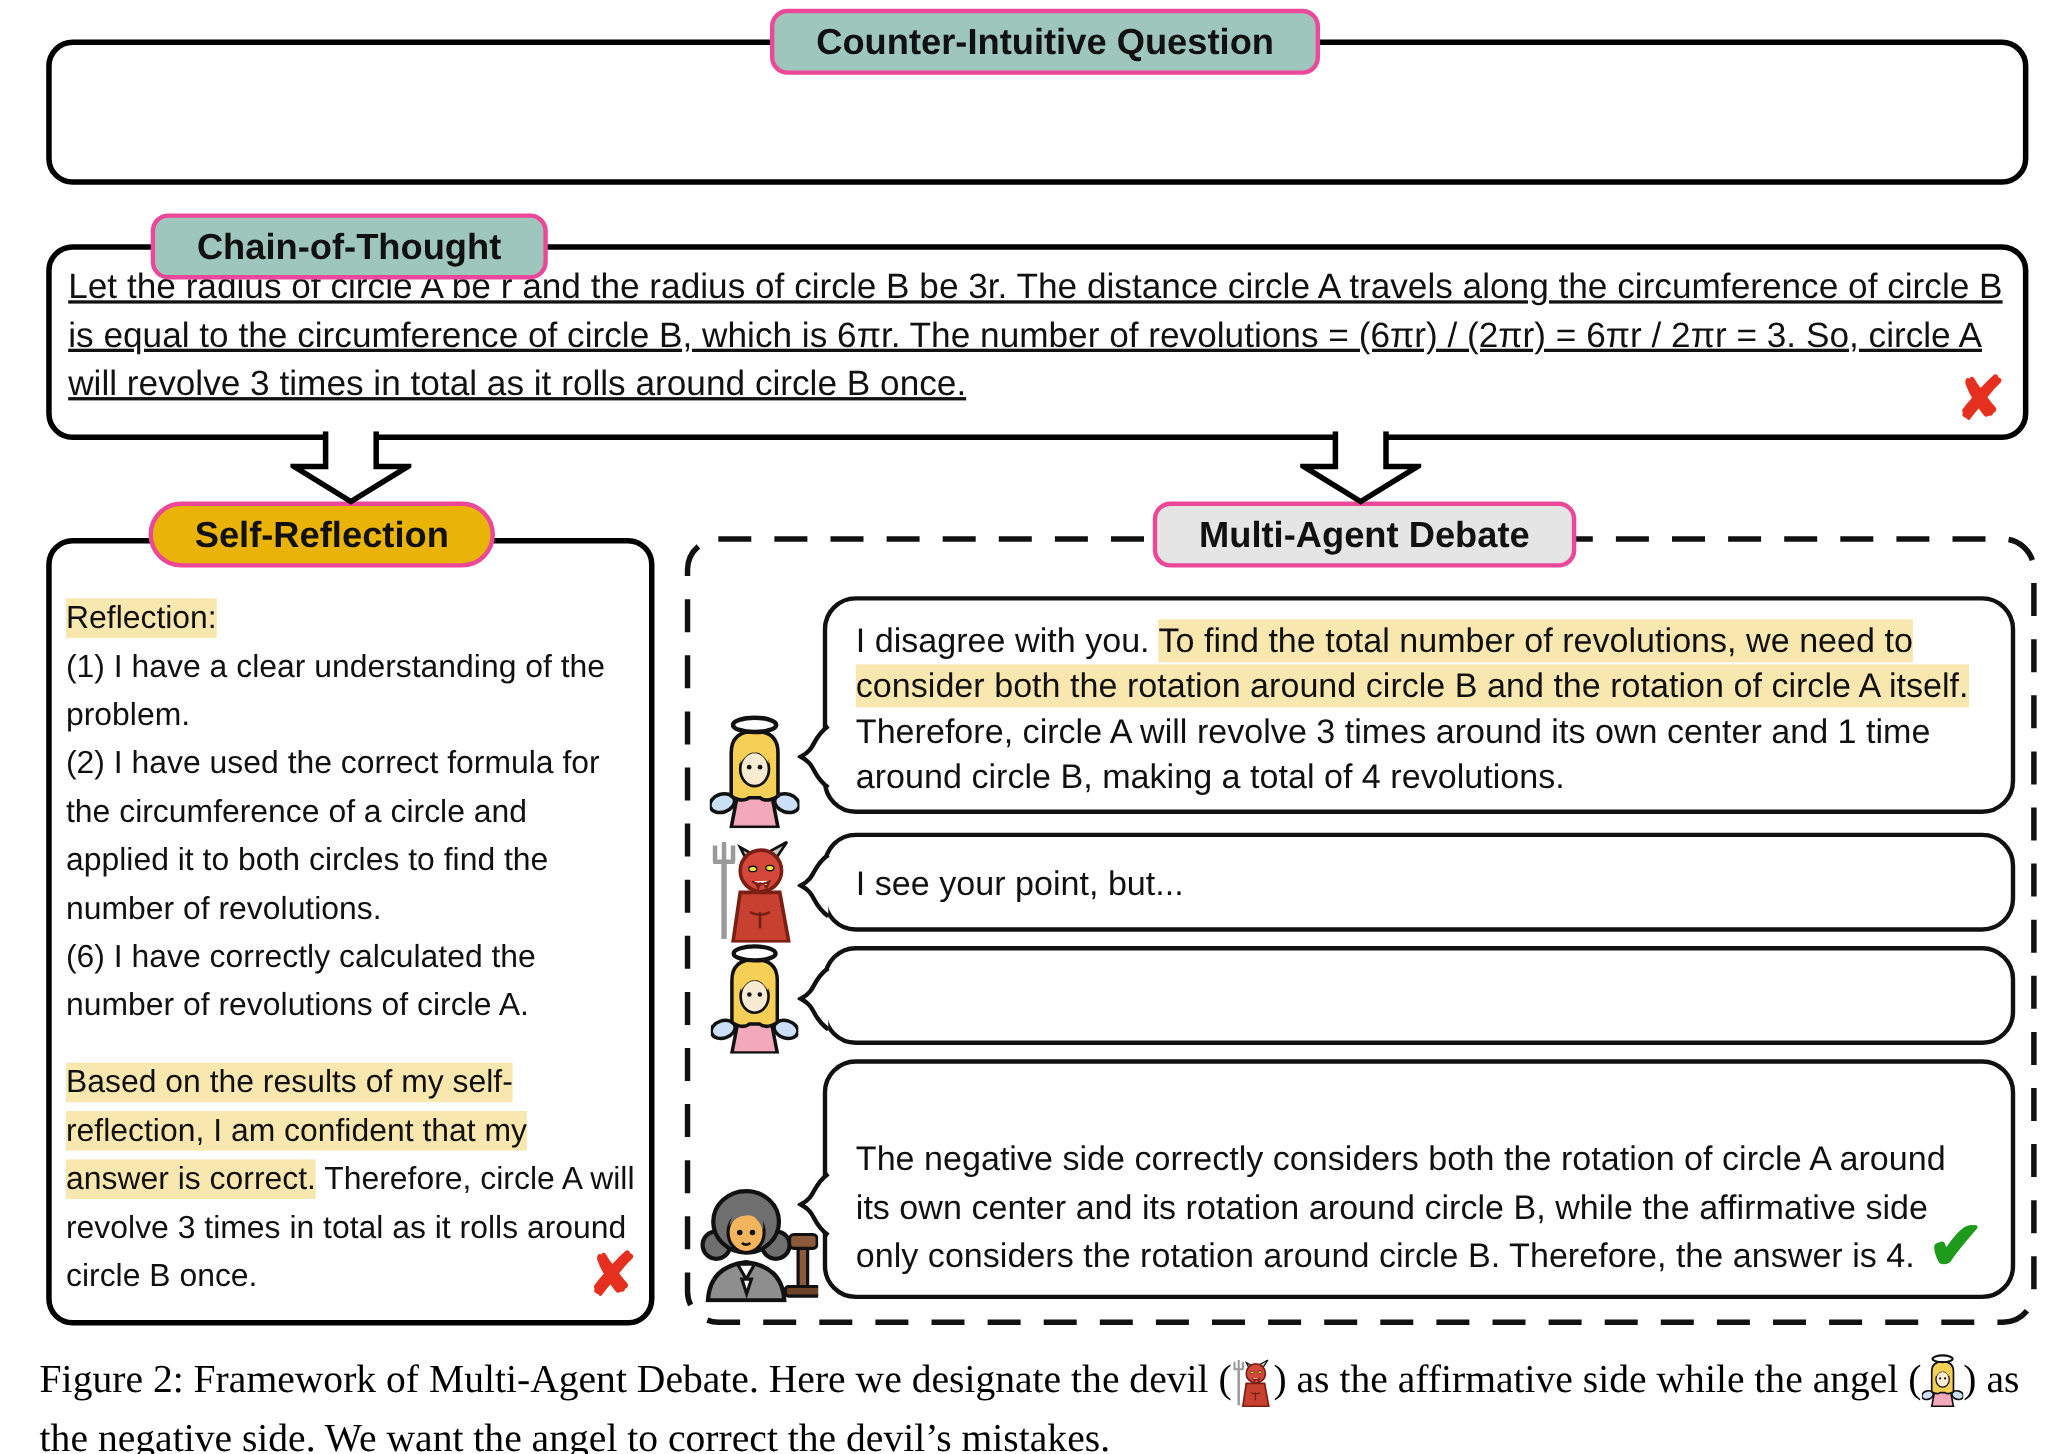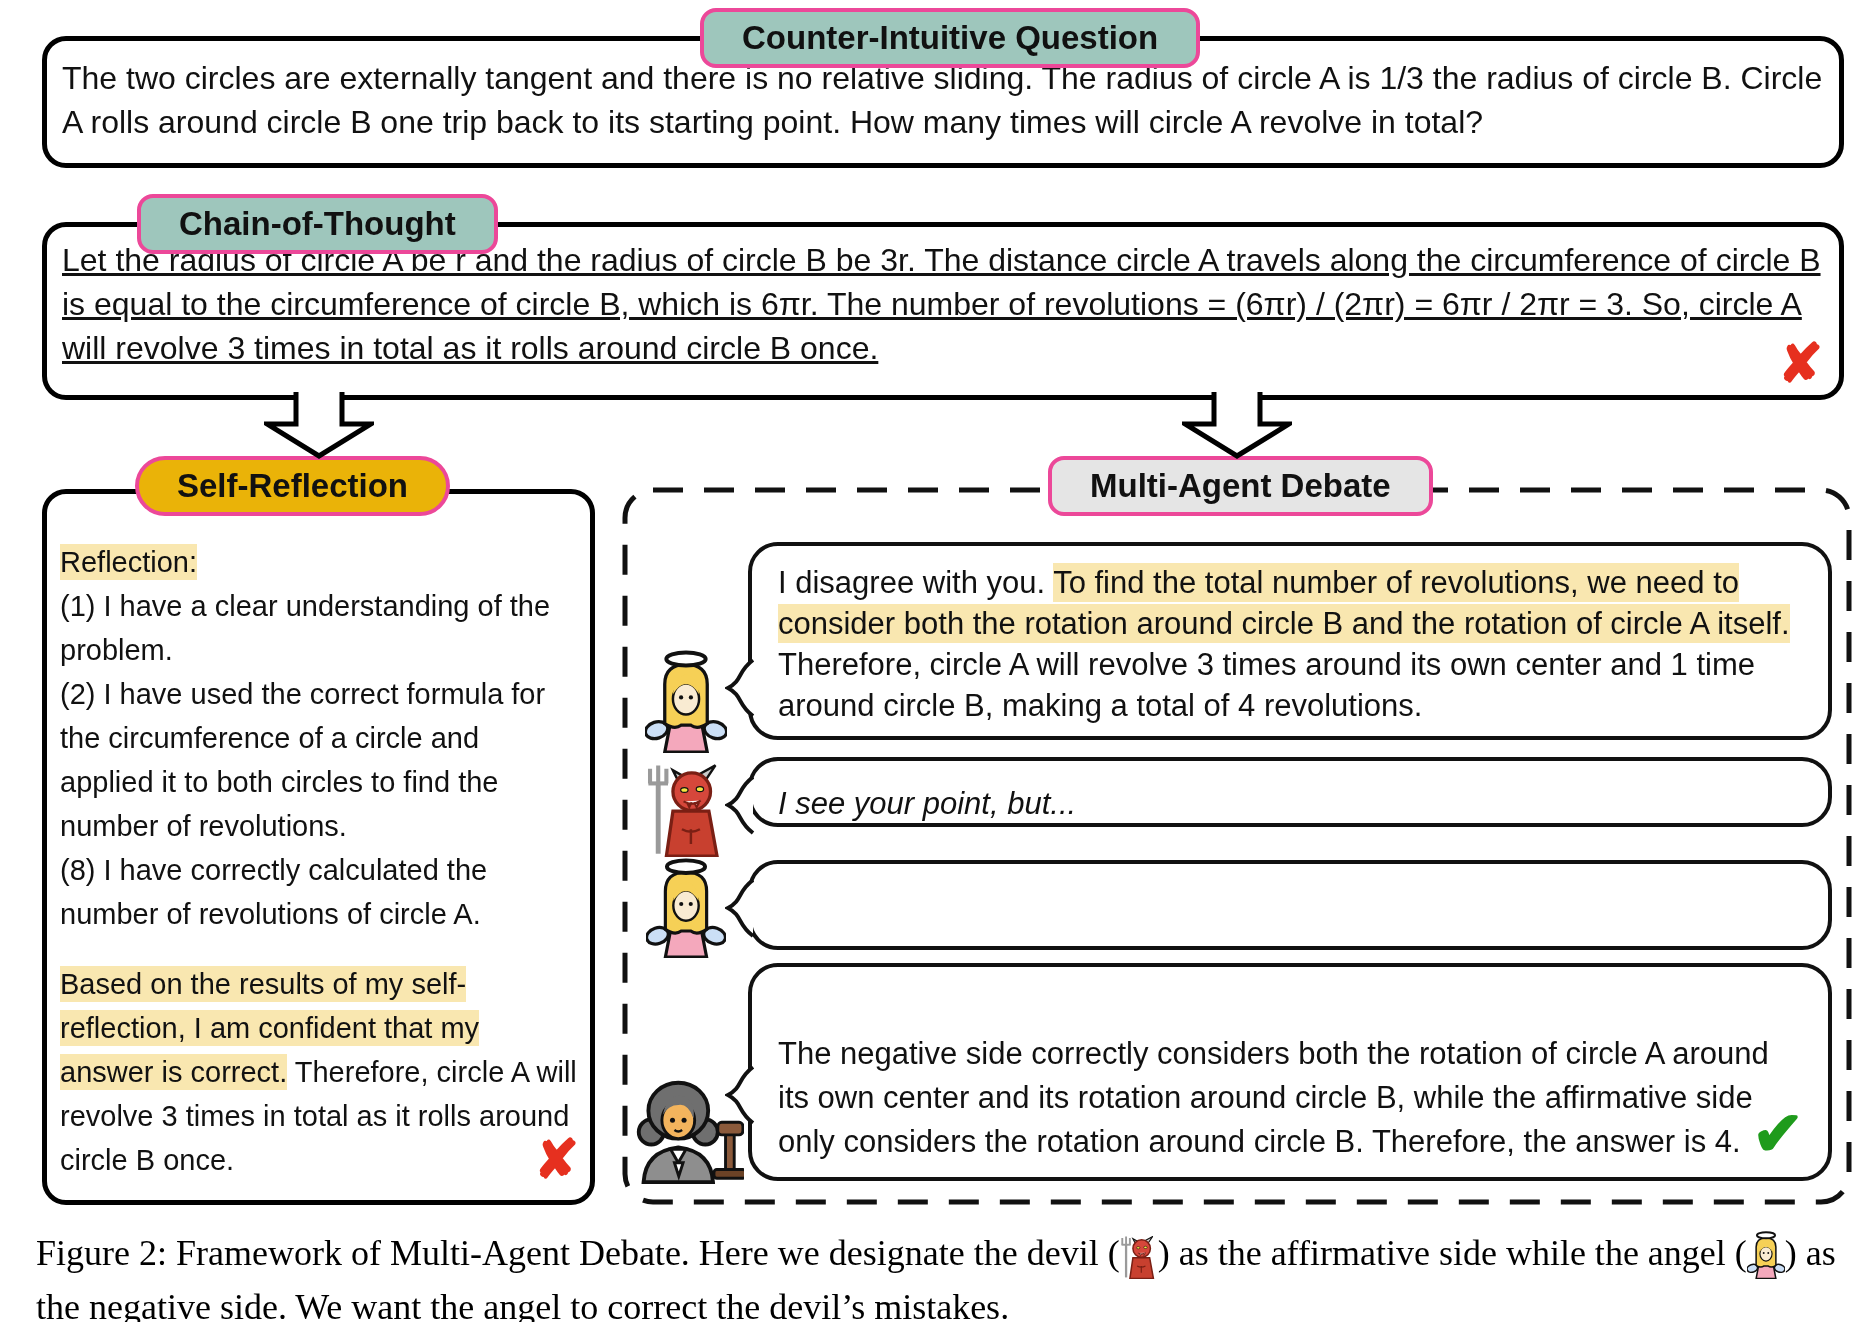--- a/index.html
+++ b/index.html
@@ -76,41 +76,40 @@
     </symbol>
     <symbol id="sym-arrow" viewBox="0 0 110 68">
       <path d="M32 0 L32 32 L3 32 L55 64 L107 32 L78 32 L78 0" fill="#fff" stroke="#000" stroke-width="5"></path>
     </symbol>
   </defs>
 </svg>
 
 <div id="figure">
 
   <div class="box" style="left:42px;top:36px;width:1802px;height:132px;"></div>
-  <div class="boxtext" style="left:62px;top:56px;width:1766px;">The two circles are externally tangent and there is no relative sliding. The radius of circle A is 1/3 the radius of circle B. Circle A rolls around circle B one trip back to its starting point. How many times will circle A revolve in total?</div>
   <div class="tag teal" style="left:700px;top:8px;">Counter-Intuitive Question</div>
 
   <div class="box" style="left:42px;top:222px;width:1802px;height:178px;"></div>
   <div class="boxtext" style="left:62px;top:238px;width:1766px;text-decoration:underline;">Let the radius of circle A be r and the radius of circle B be 3r. The distance circle A travels along the circumference of circle B is equal to the circumference of circle B, which is 6πr. The number of revolutions = (6πr) / (2πr) = 6πr / 2πr = 3. So, circle A will revolve 3 times in total as it rolls around circle B once.</div>
   <div class="mark-x" style="left:1778px;top:336px;">✘</div>
   <div class="tag teal" style="left:137px;top:194px;">Chain-of-Thought</div>
 
   <svg class="arrow" style="left:264px;top:392px;" width="110" height="68">
       <use href="#sym-arrow"></use>
     </svg>
   <svg class="arrow" style="left:1182px;top:392px;" width="110" height="68">
       <use href="#sym-arrow"></use>
     </svg>
 
   <div class="box" style="left:42px;top:489px;width:553px;height:716px;"></div>
   <div class="boxtext" style="left:60px;top:540px;width:520px;font-size:29px;line-height:44px;">
     <div><span class="hl">Reflection:</span></div>
     <div>(1) I have a clear understanding of the problem.</div>
     <div>(2) I have used the correct formula for the circumference of a circle and applied it to both circles to find the number of revolutions.</div>
-    <div>(8) I have correctly calculated the number of revolutions of circle A.</div>
+    <div>(6) I have correctly calculated the number of revolutions of circle A.</div>
     <div style="margin-top:26px;"><span class="hl">Based on the results of my self-reflection, I am confident that my answer is correct.</span><span> Therefore, circle A will revolve 3 times in total as it rolls around circle B once.</span></div>
   </div>
   <div class="mark-x" style="left:534px;top:1132px;">✘</div>
   <div class="tag blue" style="left:135px;top:456px;">Self-Reflection</div>
 
   <svg class="dashedbox" style="left:622px;top:487px;" width="1230" height="718">
     <rect x="3" y="3" width="1224" height="712" rx="28" fill="none" stroke="#111" stroke-width="5" stroke-dasharray="30 21"></rect>
   </svg>
   <div class="tag pink" style="left:1048px;top:456px;">Multi-Agent Debate</div>
 
@@ -120,21 +119,21 @@
   <div class="bubble" style="top:542px;height:198px;">
     <svg class="tail" style="top:112px;" width="30" height="60">
         <use href="#sym-tail"></use>
       </svg>
     <div class="btext" style="top:16px;"><span>I disagree with you. </span><span class="hl">To find the total number of revolutions, we need to consider both the rotation around circle B and the rotation of circle A itself.</span><span> Therefore, circle A will revolve 3 times around its own center and 1 time around circle B, making a total of 4 revolutions.</span></div>
   </div>
 
   <svg class="agent" style="left:645px;top:754px;" width="82" height="103">
       <use href="#sym-devil"></use>
     </svg>
-  <div class="bubble" style="top:757px;height:70px;font-style:italic;">
+  <div class="bubble" style="top:757px;height:90px;">
     <svg class="tail" style="top:14px;" width="30" height="60">
         <use href="#sym-tail"></use>
       </svg>
     <div class="btext" style="top:22px;">I see your point, but...</div>
   </div>
 
   <svg class="agent" style="left:646px;top:858px;" width="80" height="100">
       <use href="#sym-angel"></use>
     </svg>
   <div class="bubble" style="top:860px;height:90px;">

